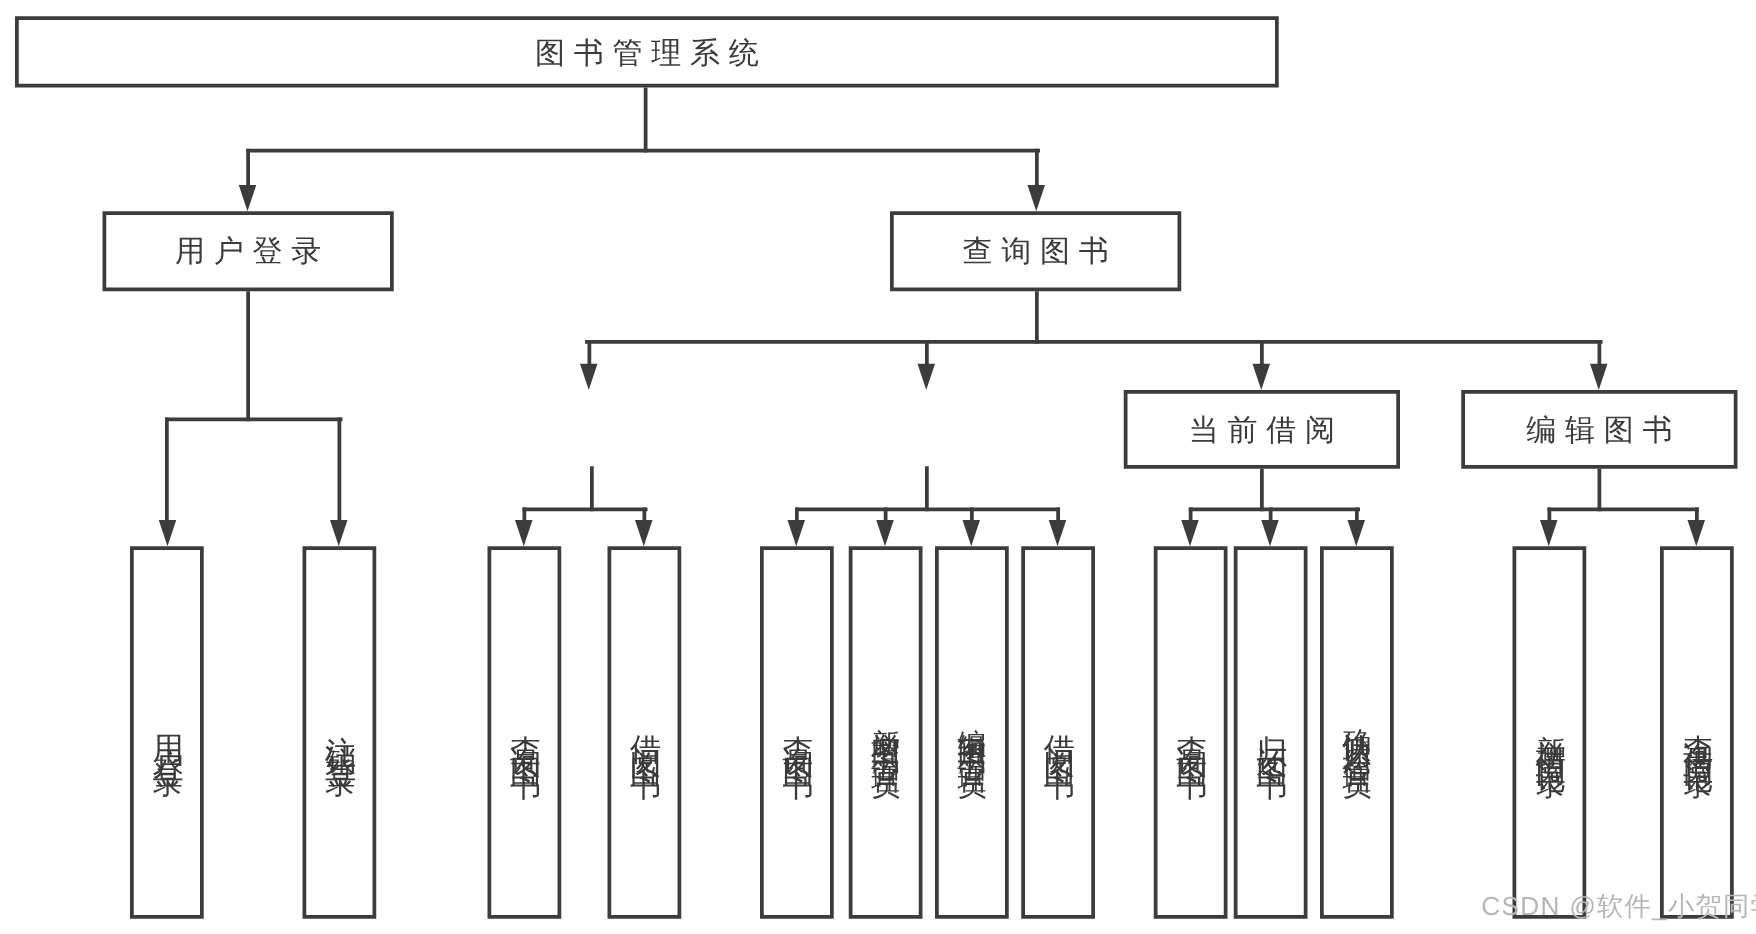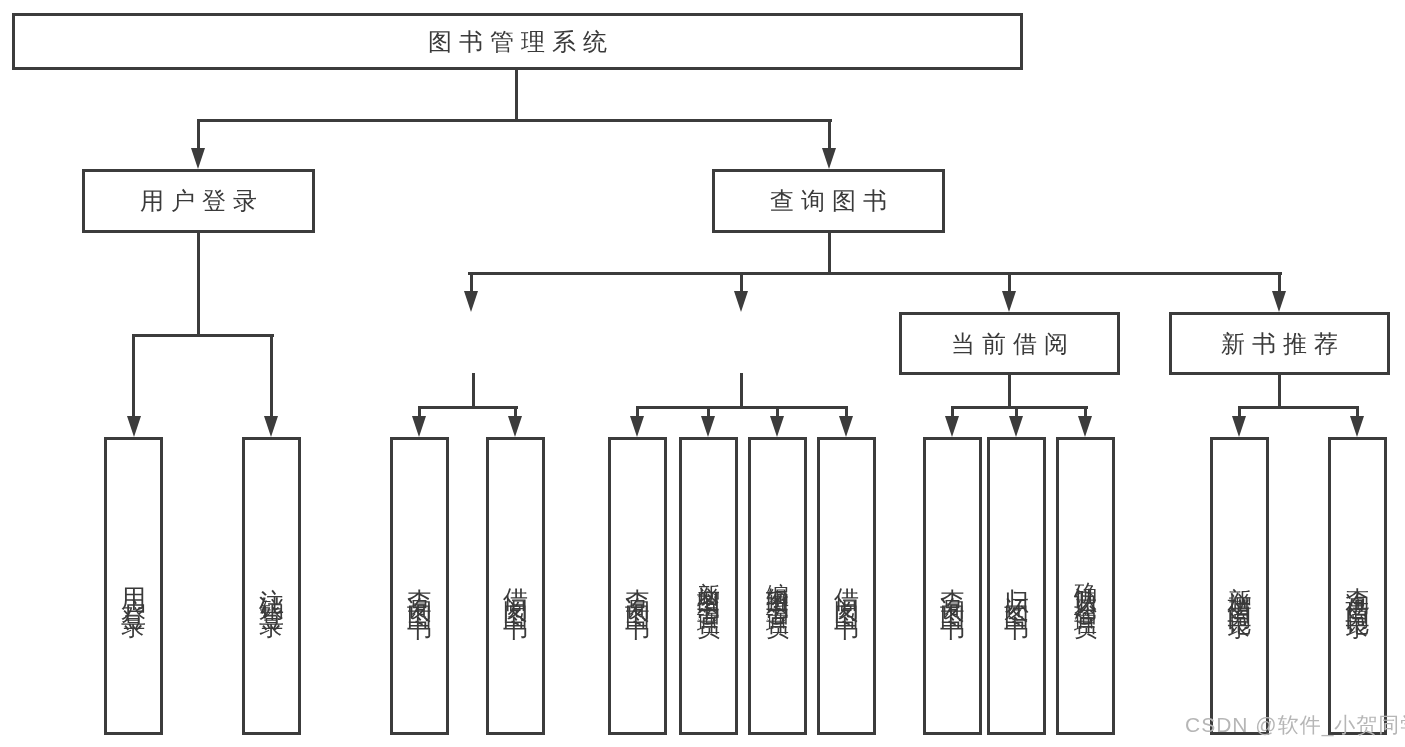--- a/index.html
+++ b/index.html
@@ -102,21 +102,21 @@
     <span class="lbl">用户登录</span>
   </div>
   <div class="box" style="left:712px;top:169px;width:233px;height:64px;">
     <span class="lbl">查询图书</span>
   </div>
 
   <div class="box" style="left:899px;top:312px;width:221px;height:63px;">
     <span class="lbl">当前借阅</span>
   </div>
   <div class="box" style="left:1169px;top:312px;width:221px;height:63px;">
-    <span class="lbl">新书推荐</span>
+    <span class="lbl">编辑图书</span>
   </div>
 
   <div class="box" style="left:104px;top:437px;width:59px;height:298px;">
     <span class="vlbl">用户登录</span>
   </div>
   <div class="box" style="left:242px;top:437px;width:59px;height:298px;">
     <span class="vlbl">注销登录</span>
   </div>
 
   <div class="box" style="left:390px;top:437px;width:59px;height:298px;">

